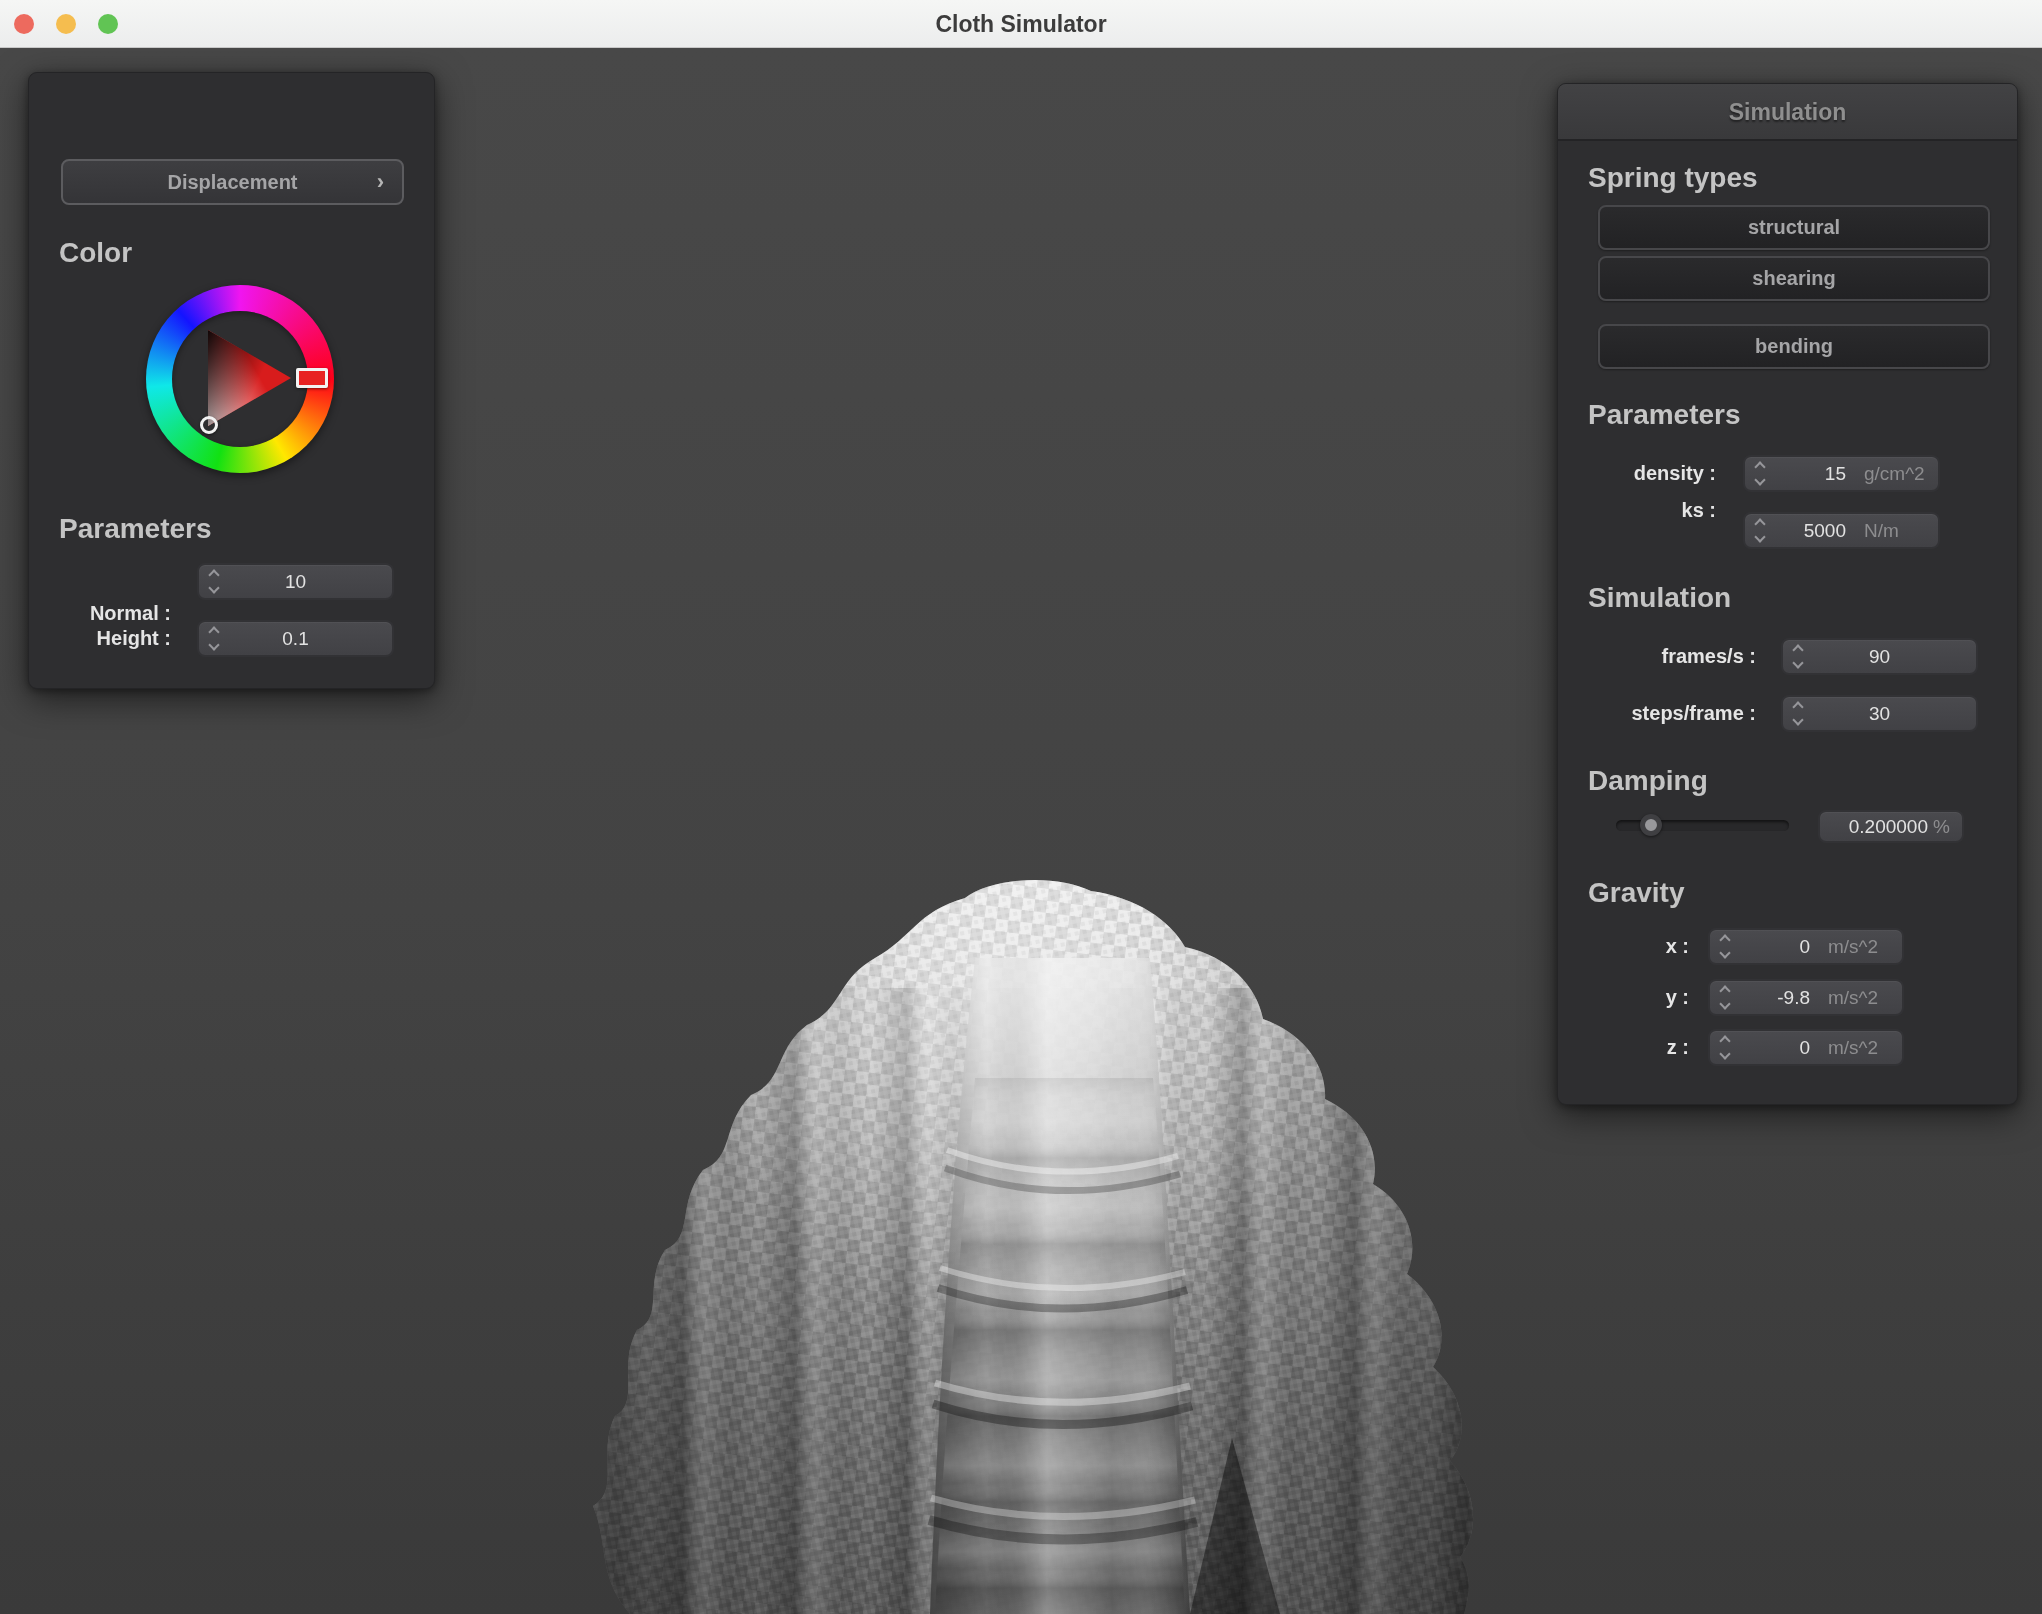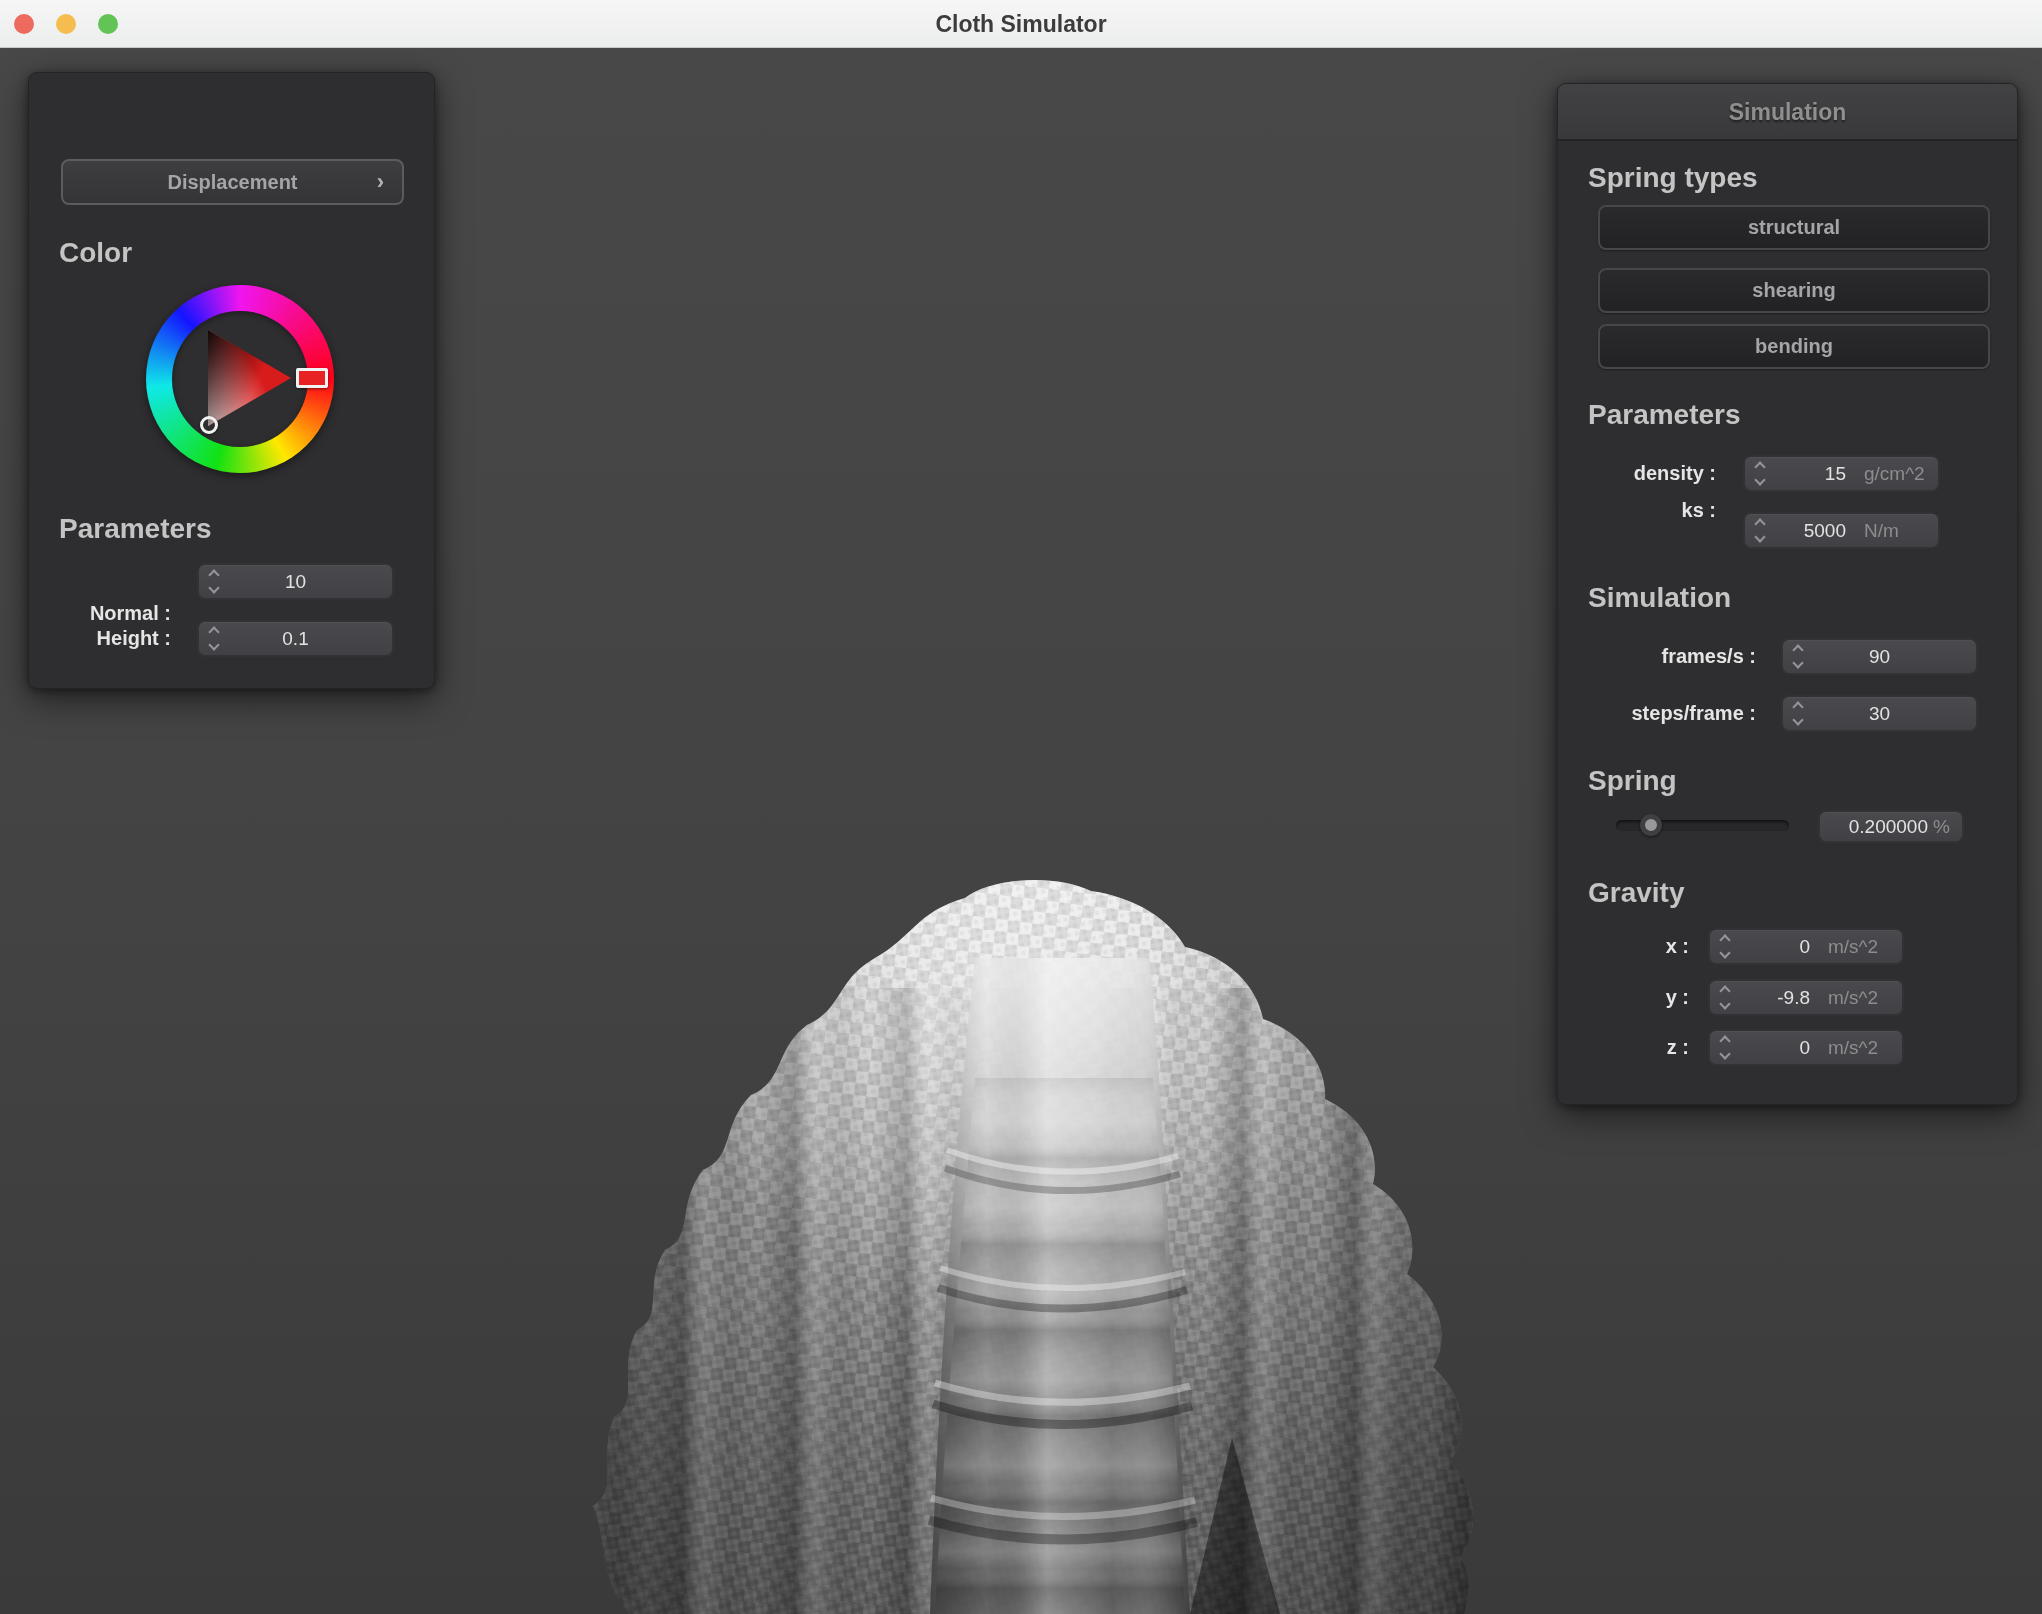--- a/index.html
+++ b/index.html
@@ -216,21 +216,21 @@
   </div>
 </div>
 
 <div class="panel" style="left:1557px;top:83px;width:461px;height:1022px;">
   <div class="phead">Simulation</div>
 
   <div class="seclabel" style="left:30px;top:78px;">Spring types</div>
   <div class="bigbtn btn-dark" style="left:40px;top:121px;width:392px;height:45px;">
     <span>structural</span>
   </div>
-  <div class="bigbtn btn-dark" style="left:40px;top:184px;width:392px;height:45px;">
+  <div class="bigbtn btn-dark" style="left:40px;top:172px;width:392px;height:45px;">
     <span>shearing</span>
   </div>
   <div class="bigbtn btn-dark" style="left:40px;top:240px;width:392px;height:45px;">
     <span>bending</span>
   </div>
 
   <div class="seclabel" style="left:30px;top:315px;">Parameters</div>
 
   <div class="rowlabel" style="left:30px;top:371px;width:128px;">density :</div>
   <div class="field wunit" style="left:185px;top:371px;width:197px;">
@@ -265,21 +265,21 @@
 
   <div class="rowlabel" style="left:30px;top:611px;width:168px;">steps/frame :</div>
   <div class="field" style="left:223px;top:611px;width:197px;">
     <div class="spin">
       <span class="chev up"></span>
       <span class="chev down"></span>
     </div>
     <span class="val">30</span>
   </div>
 
-  <div class="seclabel" style="left:30px;top:681px;">Spring</div>
+  <div class="seclabel" style="left:30px;top:681px;">Damping</div>
   <div class="slider-track" style="left:58px;top:736px;width:173px;"></div>
   <div class="slider-thumb" style="left:82px;top:730px;"></div>
   <div class="field plain" style="left:260px;top:726px;width:146px;height:33px;">
     <span class="val" style="height:29px;line-height:29px;">0.200000</span>
     <span class="unit" style="height:29px;line-height:29px;">%</span>
   </div>
 
   <div class="seclabel" style="left:30px;top:793px;">Gravity</div>
 
   <div class="rowlabel" style="left:30px;top:844px;width:101px;">x :</div>

